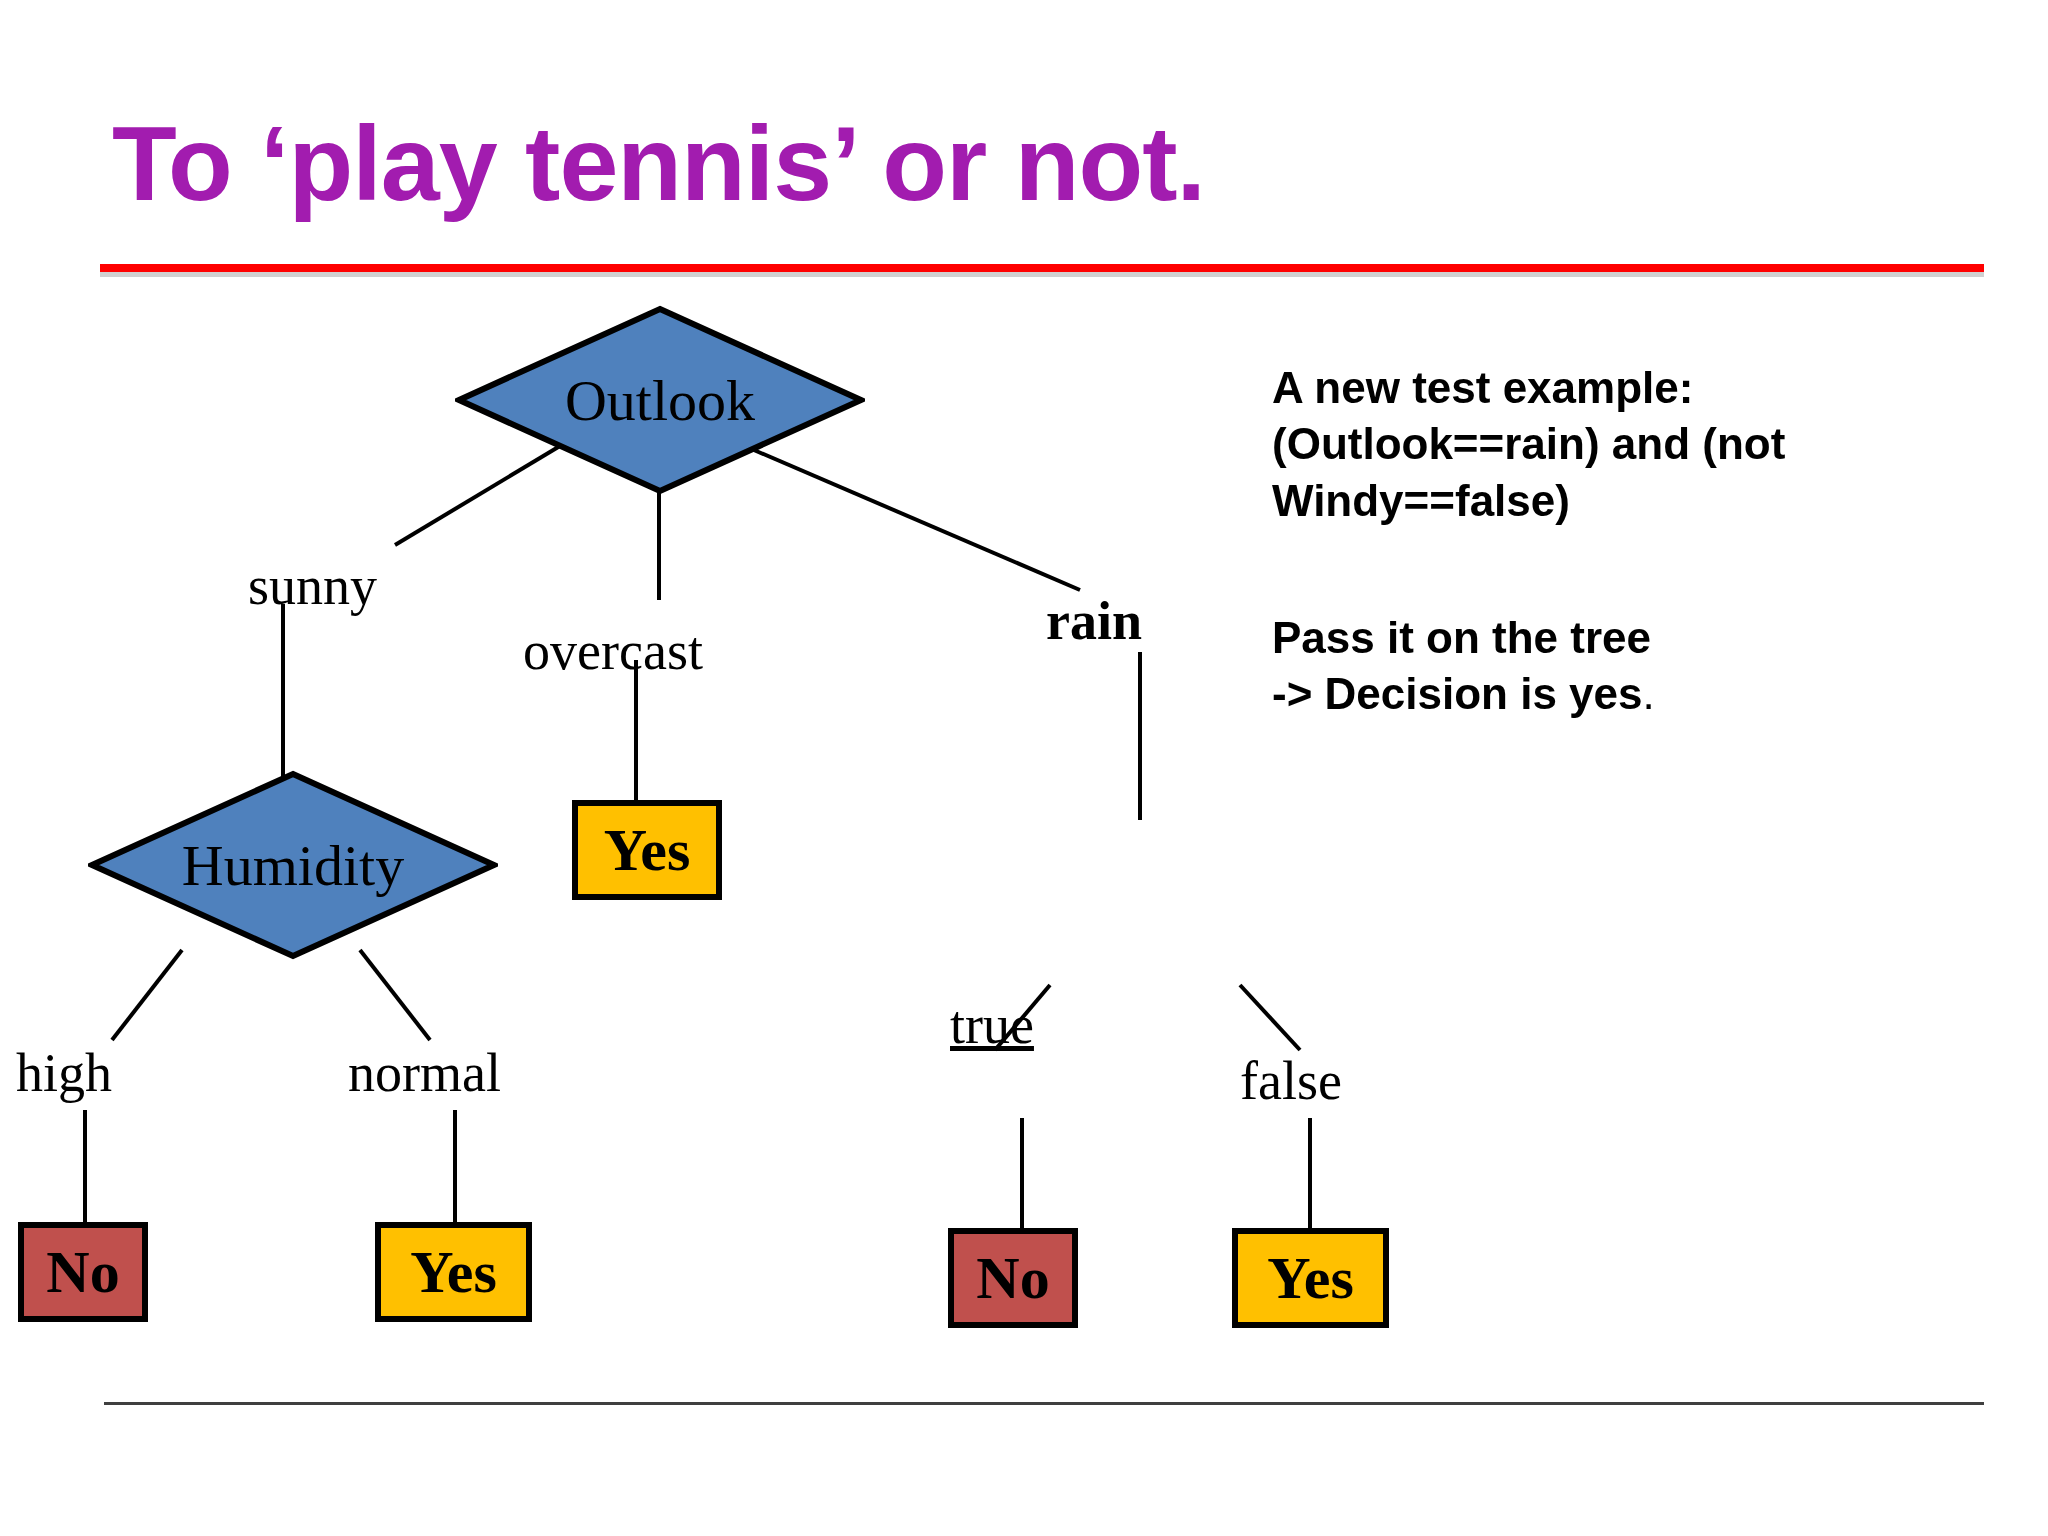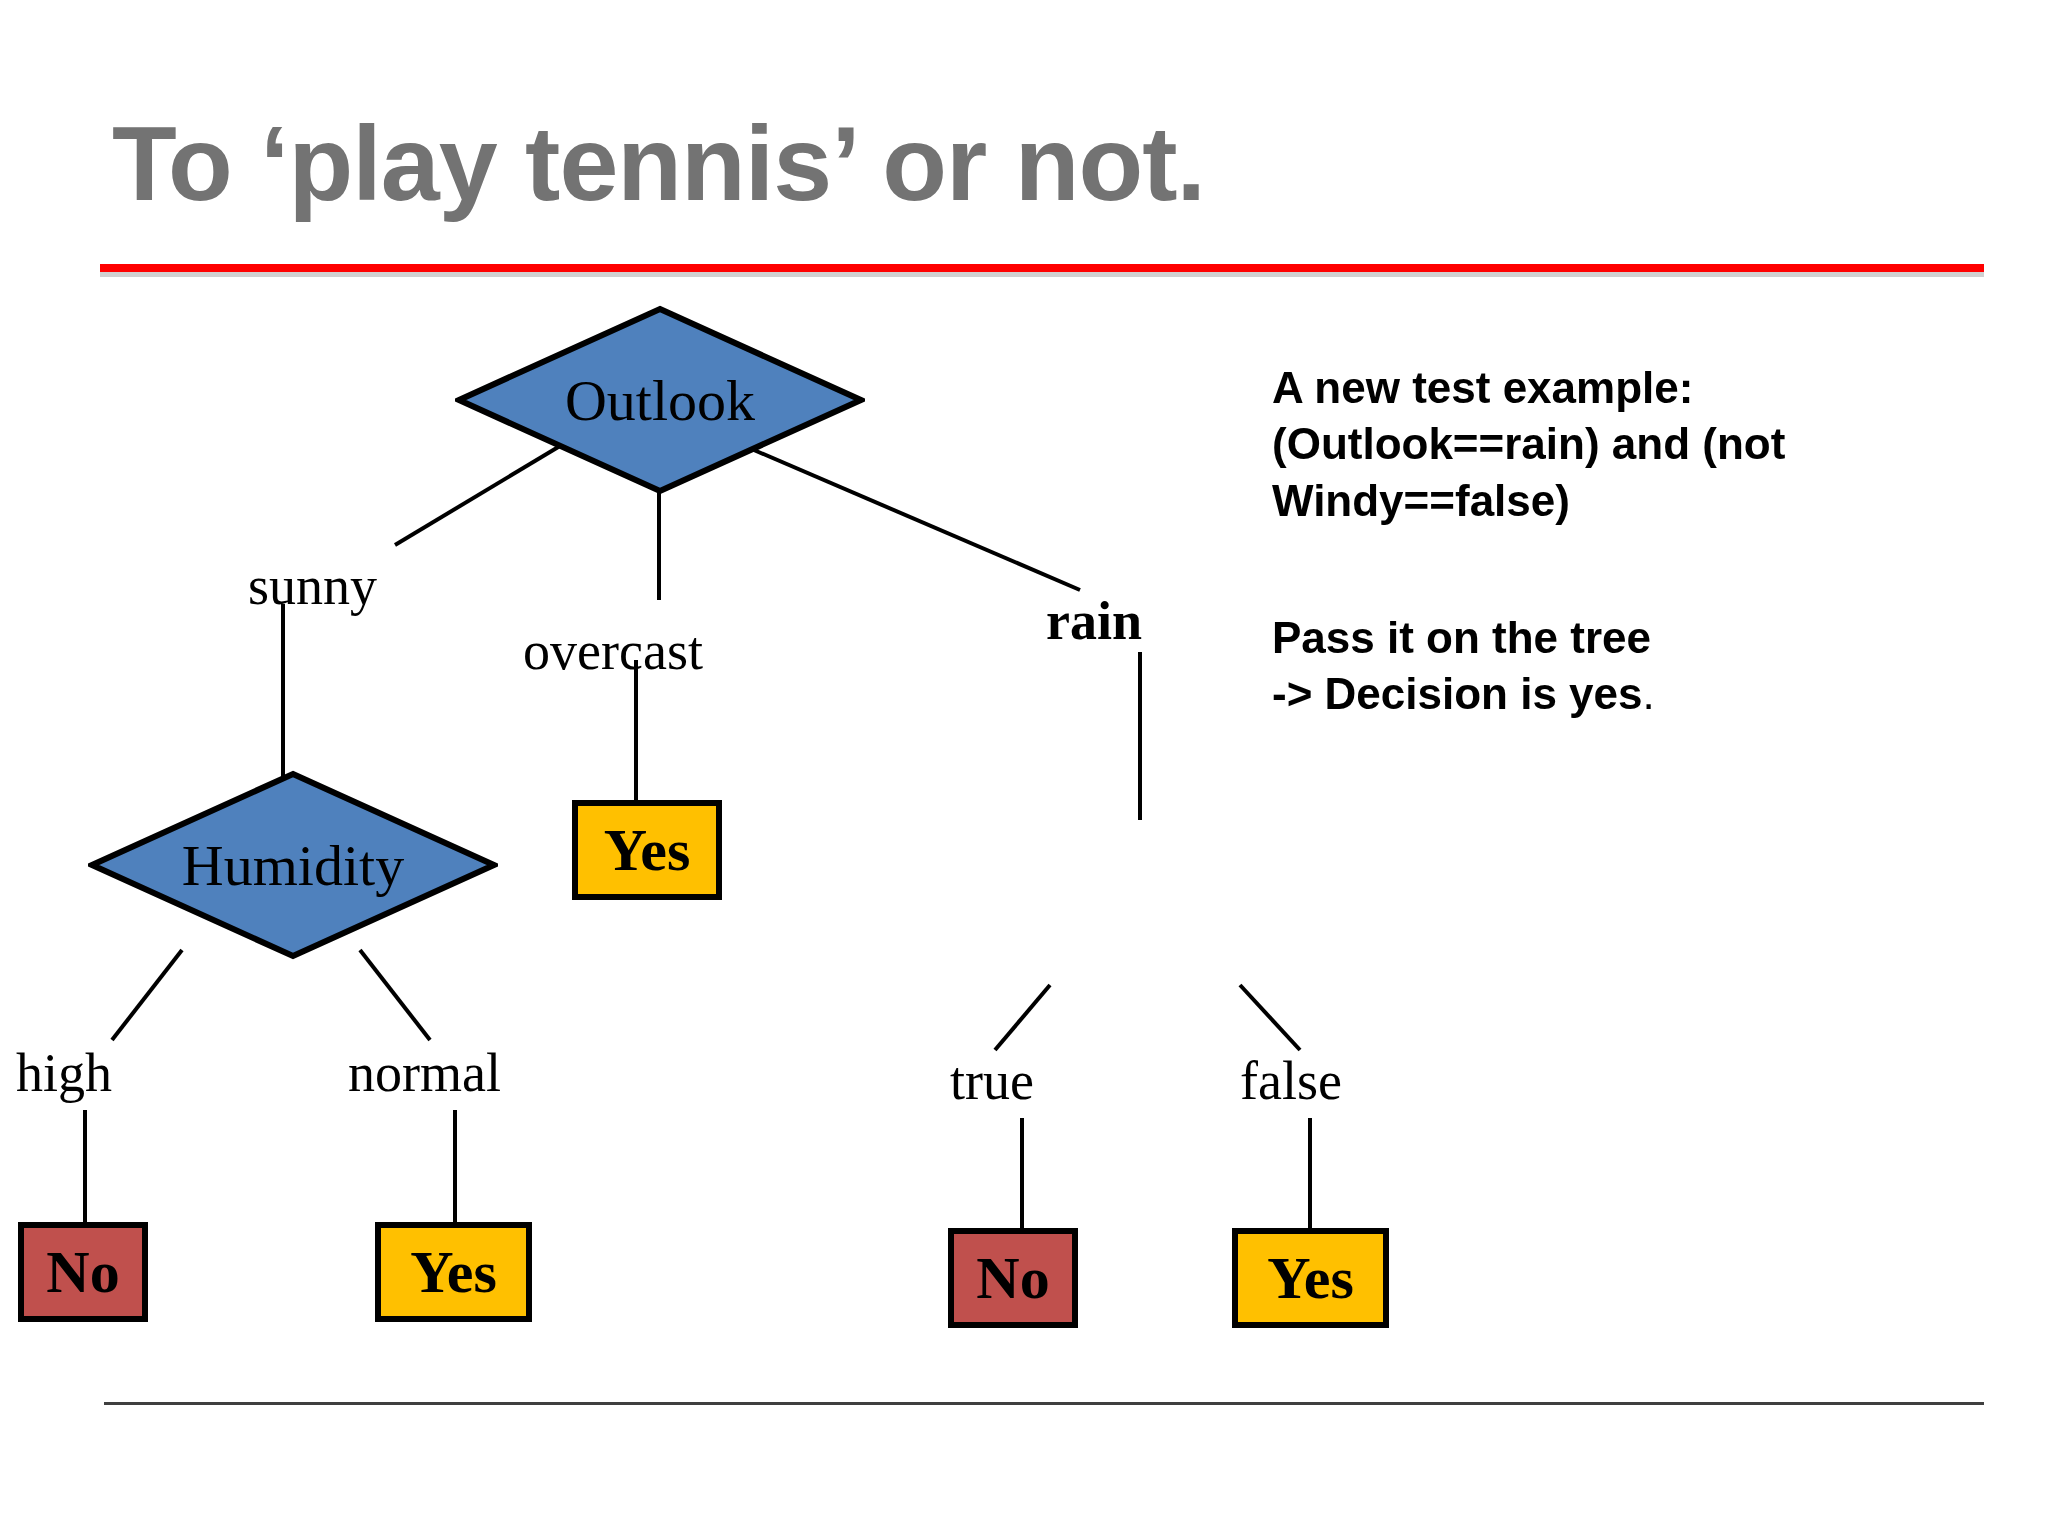--- a/index.html
+++ b/index.html
@@ -18,21 +18,21 @@
 
   
   .title {
     position: absolute;
     left: 112px;
     top: 108px;
     font-family: "Liberation Sans", "DejaVu Sans", sans-serif;
     font-weight: bold;
     font-size: 106px;
     line-height: 1.05;
-    color: #737373;
+    color: #a21caf;
     letter-spacing: -1px;
     white-space: nowrap;
   }
   .title-rule {
     position: absolute;
     left: 100px;
     top: 264px;
     width: 1884px;
     height: 8px;
     background: #FF0000;
@@ -187,21 +187,21 @@
   <div class="edge-label" style="left:248px; top:555px;text-align:center;">sunny</div>
 
   <div class="edge-label" style="left:523px; top:620px;">overcast</div>
 
   <div class="edge-label" style="left:1046px; top:590px;font-weight:bold;">rain</div>
 
   <div class="edge-label" style="left:16px; top:1042px;">high</div>
 
   <div class="edge-label" style="left:348px; top:1042px;">normal</div>
 
-  <div class="edge-label" style="left:950px; top:1050px;">true</div>
+  <div class="edge-label" style="left:950px; top:994px;text-decoration:underline;">true</div>
 
   <div class="edge-label" style="left:1240px; top:1050px;">false</div>
 
   <div class="note note-1">
     <div>A new test example:</div>
     <div>(Outlook==rain) and (not</div>
     <div>Windy==false)</div>
   </div>
 
   <div class="note note-2">

